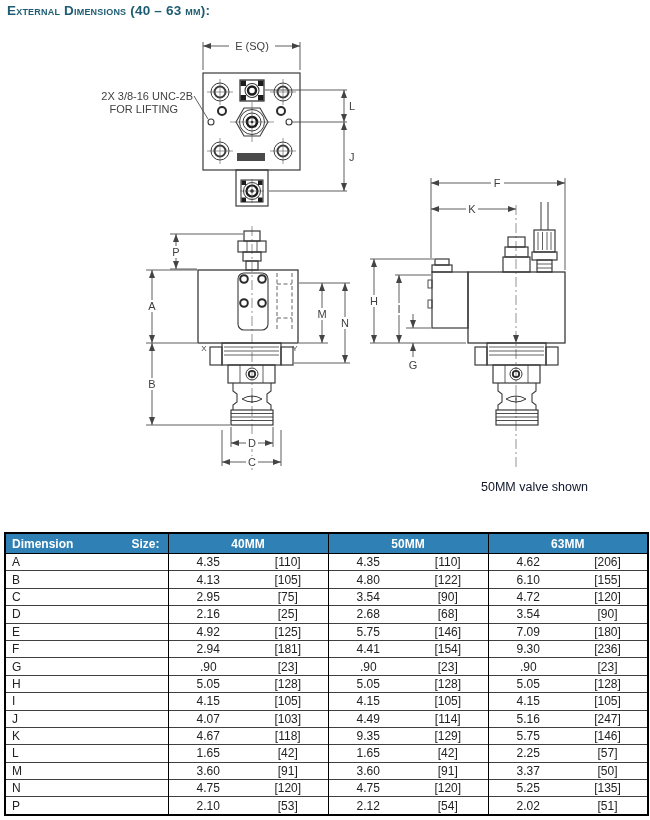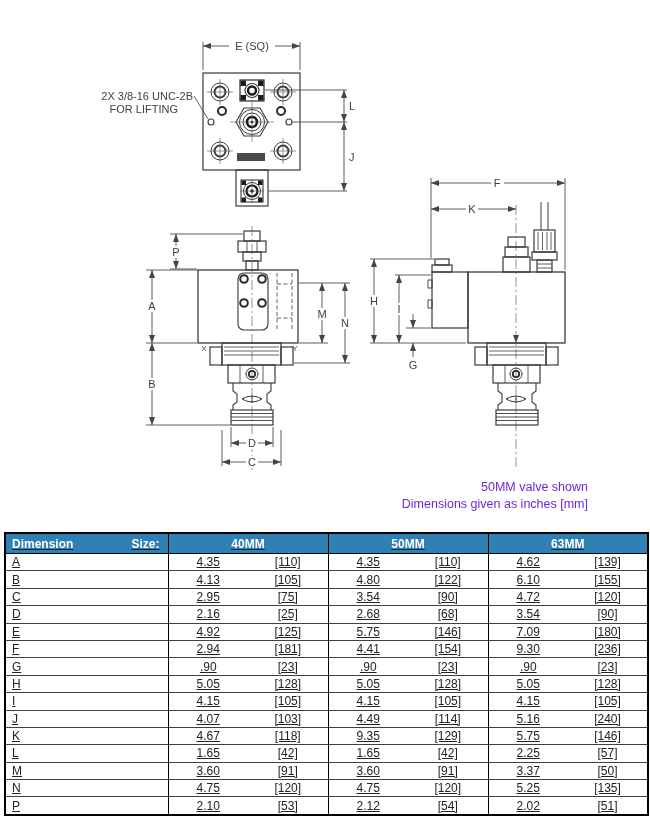--- a/index.html
+++ b/index.html
@@ -2,44 +2,45 @@
 <html><head>
 <meta charset="utf-8">
 <style>
   html,body{margin:0;padding:0;background:#ffffff;}
   #page{position:relative;width:650px;height:820px;background:#ffffff;overflow:hidden;
         font-family:"Liberation Sans",sans-serif;color:#222;}
   #doc-title{position:absolute;left:7px;top:3px;font-size:13.5px;font-weight:bold;
         font-variant:small-caps;letter-spacing:.2px;color:#1D5C72;}
   #diagram-svg{position:absolute;left:0;top:0;}
   #caption{position:absolute;top:479px;right:62px;text-align:right;font-size:12.5px;
-        line-height:16.5px;color:#6d28d9;}
+        line-height:16.5px;color:#0f172a;}
   
   #dim-table-wrap{position:absolute;left:4px;top:532px;width:643px;}
   table{border-collapse:collapse;width:643px;table-layout:fixed;font-size:12px;}
-  table{border:2px solid #000;text-decoration:underline;}
+  table{border:2px solid #000;}
   th{background:#2E80B5;color:#fff;font-weight:bold;height:19px;padding:0;
      border-bottom:1.8px solid #000;}
   th.grp{border-left:1.6px solid #000;}
   .hdr1{display:flex;justify-content:space-between;padding:0 8px 0 6px;}
   td{height:16.4px;padding:0;border-top:1.3px solid #404040;}
   td.dimcell{text-align:left;padding-left:6px;border-right:1.6px solid #000;}
   td.val{text-align:center;}
   td.gstart{border-left:1.6px solid #000;}
   
   text{font-family:"Liberation Sans",sans-serif;fill:#3f3f3f;}
   .dimtxt{font-size:11px;}
   .tinytxt{font-size:8px;}
   .notetxt{font-size:11px;}
 </style>
 </head>
 <body>
 
 <div id="page">
 
+  <div id="doc-title">External Dimensions (40 – 63 mm):</div>
 
   <svg id="diagram-svg" width="650" height="478" viewBox="0 0 650 478">
     <defs>
       <marker id="ae" markerUnits="userSpaceOnUse" markerWidth="9" markerHeight="7" refX="8" refY="3" orient="auto">
         <path d="M0,0 L8,3 L0,6 Z" fill="#444"></path>
       </marker>
       <marker id="as" markerUnits="userSpaceOnUse" markerWidth="9" markerHeight="7" refX="0" refY="3" orient="auto">
         <path d="M8,0 L0,3 L8,6 Z" fill="#444"></path>
       </marker>
     </defs>
@@ -245,21 +246,20 @@
     </g>
     <text class="dimtxt" x="497" y="187" text-anchor="middle">F</text>
     <text class="dimtxt" x="472" y="213" text-anchor="middle">K</text>
     <text class="dimtxt" x="374" y="305" text-anchor="middle">H</text>
     <text class="dimtxt" x="399" y="313" text-anchor="middle">I</text>
     <text class="dimtxt" x="413" y="369" text-anchor="middle">G</text>
   </svg>
 
   <div id="caption">
     <div>50MM valve shown</div>
-    <div>Dimensions given as inches [mm]</div>
   </div>
 
   <div id="dim-table-wrap">
     <table>
       <colgroup>
         <col style="width:163px">
         <col style="width:80px">
           <col style="width:80px">
         <col style="width:80px">
           <col style="width:80px">
@@ -280,21 +280,21 @@
         </tr>
       </thead>
       <tbody>
           <tr>
     <td class="dimcell">A</td>
     <td class="val">4.35</td>
     <td class="val">[110]</td>
     <td class="val gstart">4.35</td>
     <td class="val">[110]</td>
     <td class="val gstart">4.62</td>
-    <td class="val">[139]</td>
+    <td class="val">[206]</td>
   </tr>
           <tr>
     <td class="dimcell">B</td>
     <td class="val">4.13</td>
     <td class="val">[105]</td>
     <td class="val gstart">4.80</td>
     <td class="val">[122]</td>
     <td class="val gstart">6.10</td>
     <td class="val">[155]</td>
   </tr>
@@ -361,21 +361,21 @@
     <td class="val gstart">4.15</td>
     <td class="val">[105]</td>
   </tr>
           <tr>
     <td class="dimcell">J</td>
     <td class="val">4.07</td>
     <td class="val">[103]</td>
     <td class="val gstart">4.49</td>
     <td class="val">[114]</td>
     <td class="val gstart">5.16</td>
-    <td class="val">[240]</td>
+    <td class="val">[247]</td>
   </tr>
           <tr>
     <td class="dimcell">K</td>
     <td class="val">4.67</td>
     <td class="val">[118]</td>
     <td class="val gstart">9.35</td>
     <td class="val">[129]</td>
     <td class="val gstart">5.75</td>
     <td class="val">[146]</td>
   </tr>

